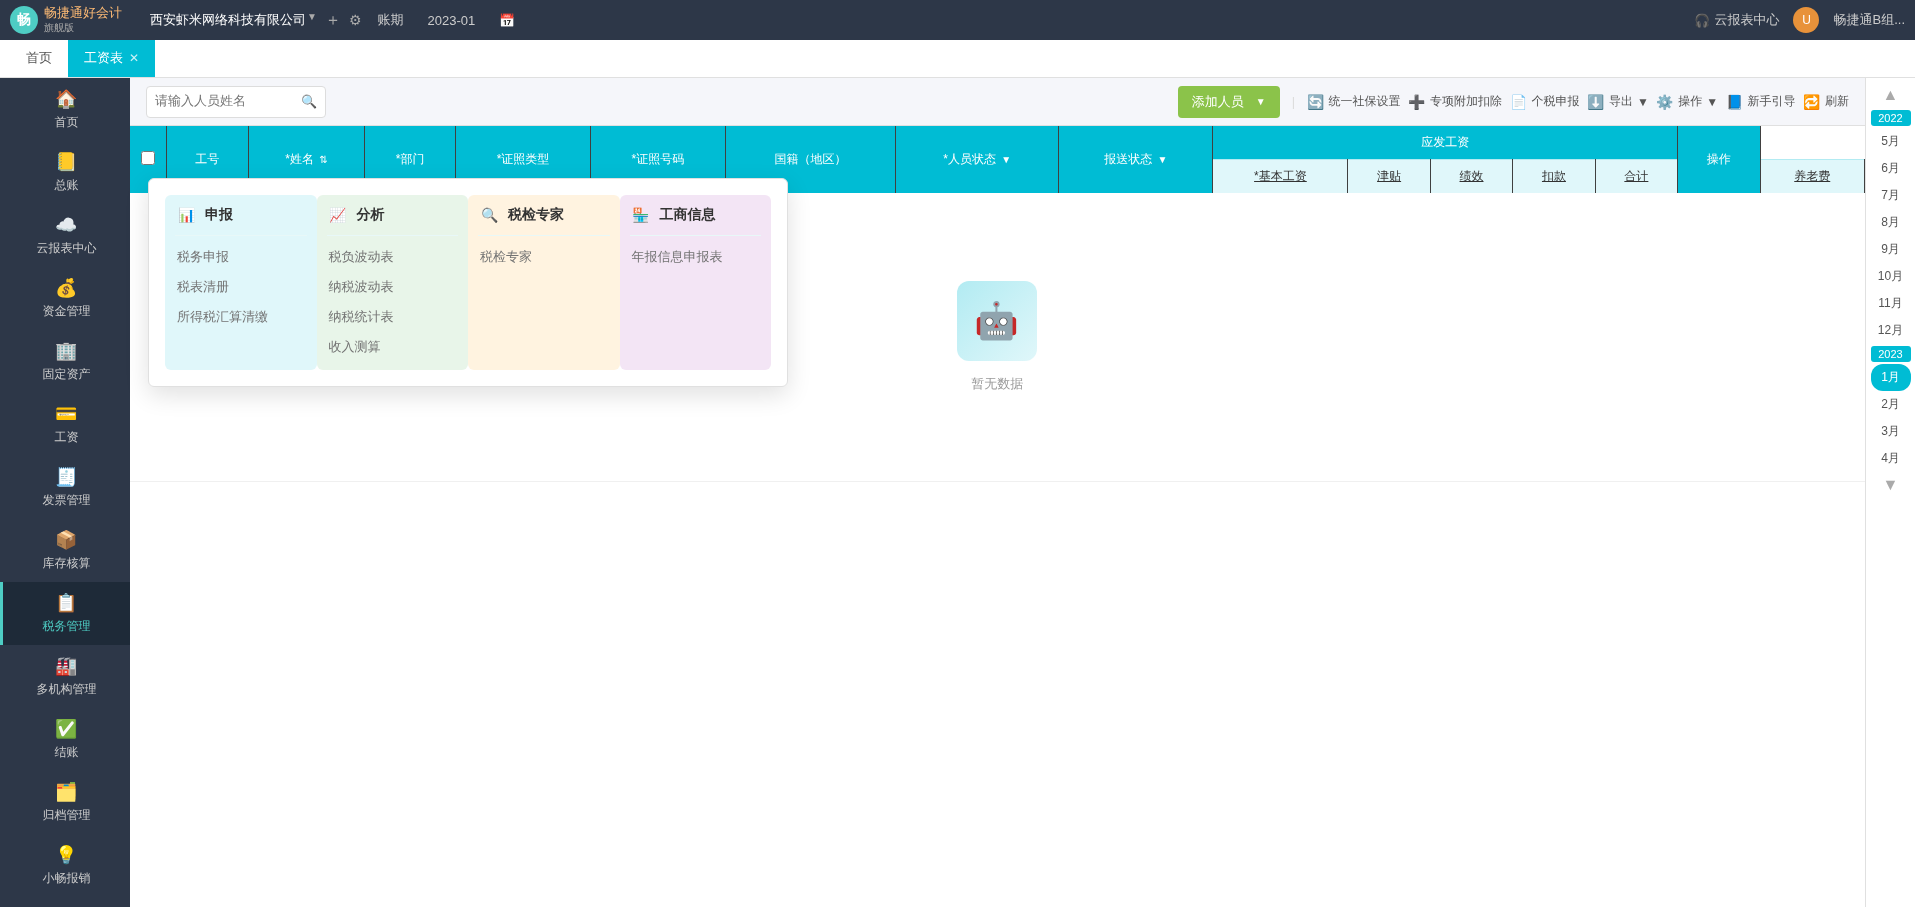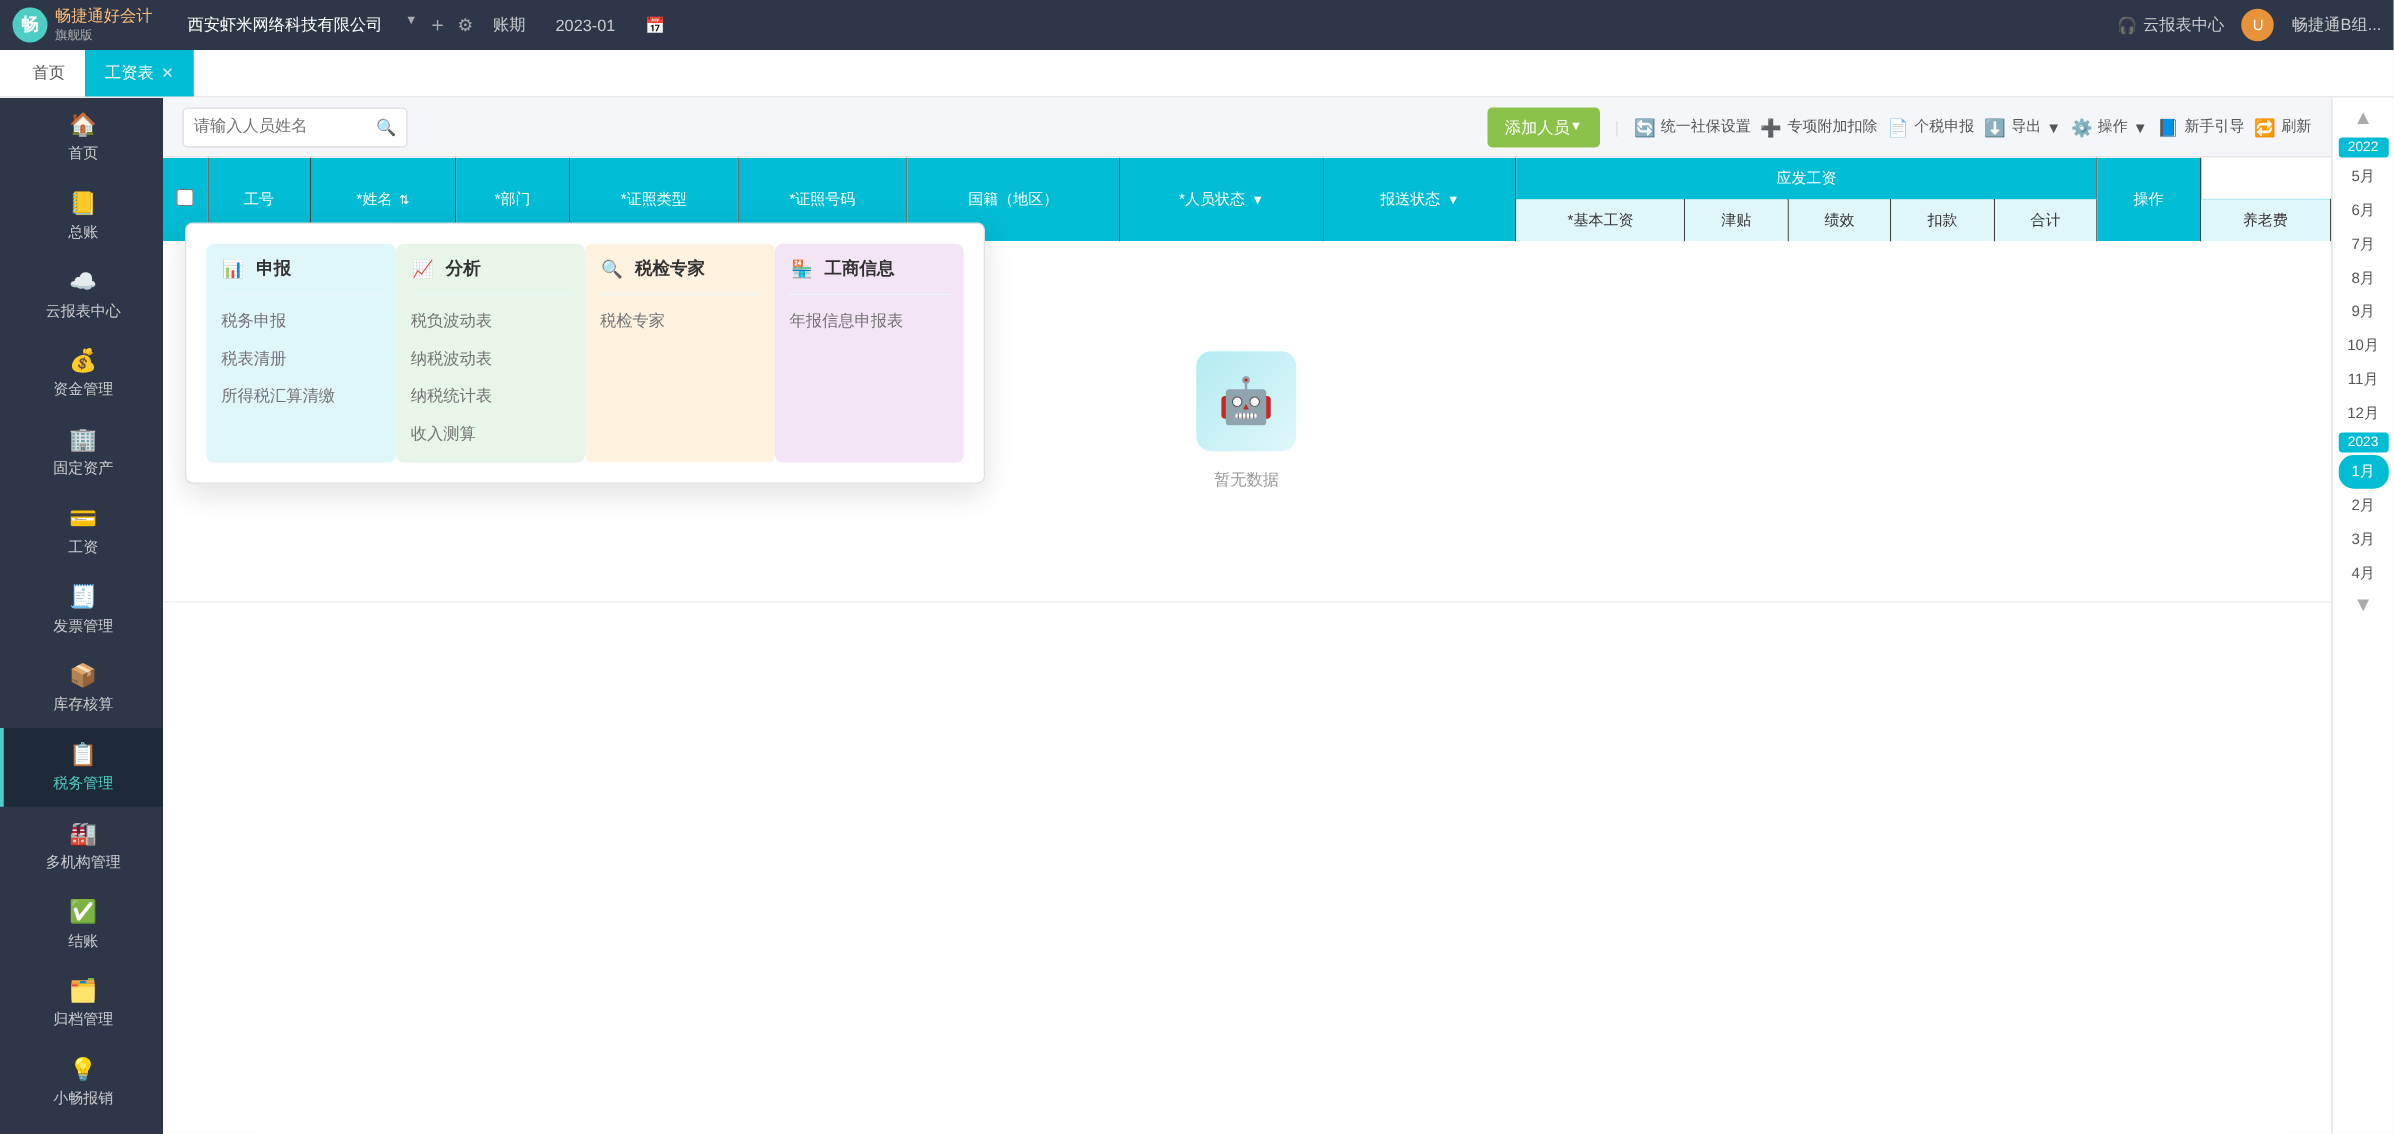--- a/index.html
+++ b/index.html
@@ -25,21 +25,21 @@
     .logo-icon {
       width: 28px; height: 28px;
       background: #4ecdc4;
       border-radius: 50%;
       display: flex; align-items: center; justify-content: center;
       font-size: 14px; color: #fff; font-weight: bold;
     }
     .logo-text { font-size: 13px; color: #fdba74; line-height: 1.2; }
     .logo-sub { font-size: 10px; color: #aaa; }
     .topbar-company {
-      display: flex; align-items: flex-start; gap: 18px;
+      display: flex; align-items: flex-start; gap: 1px;
       font-size: 13px; color: #fff; margin-left: 10px;
     }
     .topbar-company .chevron { color: #aaa; font-size: 10px; }
     .topbar-add { color: #aaa; font-size: 16px; margin-left: 8px; cursor: pointer; }
     .topbar-gear { color: #aaa; font-size: 14px; margin-left: 8px; cursor: pointer; }
     .topbar-period { margin-left: 16px; color: #ccc; font-size: 13px; display: flex; align-items: center; gap: 24px; }
     .topbar-period .cal-icon { color: #4ecdc4; }
     .topbar-right {
       margin-left: auto;
       display: flex; align-items: center; gap: 14px; color: #ccc; font-size: 13px;
@@ -146,21 +146,21 @@
     }
     .btn-add-person {
       background: #8bc34a;
       color: #fff;
       border: none;
       border-radius: 4px;
       padding: 0 14px;
       height: 32px;
       font-size: 13px;
       cursor: pointer;
-      display: flex; align-items: center; gap: 0;
+      display: flex; align-items: center; gap: 12px;
       margin-left: auto;
     }
     .btn-add-person .arrow { font-size: 10px; }
     .toolbar-action {
       display: flex; align-items: center; gap: 4px;
       color: #555; font-size: 12px; cursor: pointer;
       white-space: nowrap;
     }
     .toolbar-action .icon { font-size: 14px; }
     .toolbar-sep { color: #ddd; margin: 0 4px; }
@@ -186,20 +186,21 @@
       text-align: center;
       border-right: 1px solid #404040;
       white-space: nowrap;
       position: relative;
     }
     thead tr.subheader th {
       background: #e0f7fa;
       color: #333;
       font-size: 12px;
       border-top: 1px solid #b2ebf2;
+      text-decoration: underline;
     }
     thead tr th .sort-icon { font-size: 10px; margin-left: 2px; }
     thead tr th .filter-icon { font-size: 10px; margin-left: 2px; }
     tbody tr td {
       padding: 8px 10px;
       text-align: center;
       border-bottom: 1px solid #f0f0f0;
       font-size: 12px;
       color: #333;
     }

